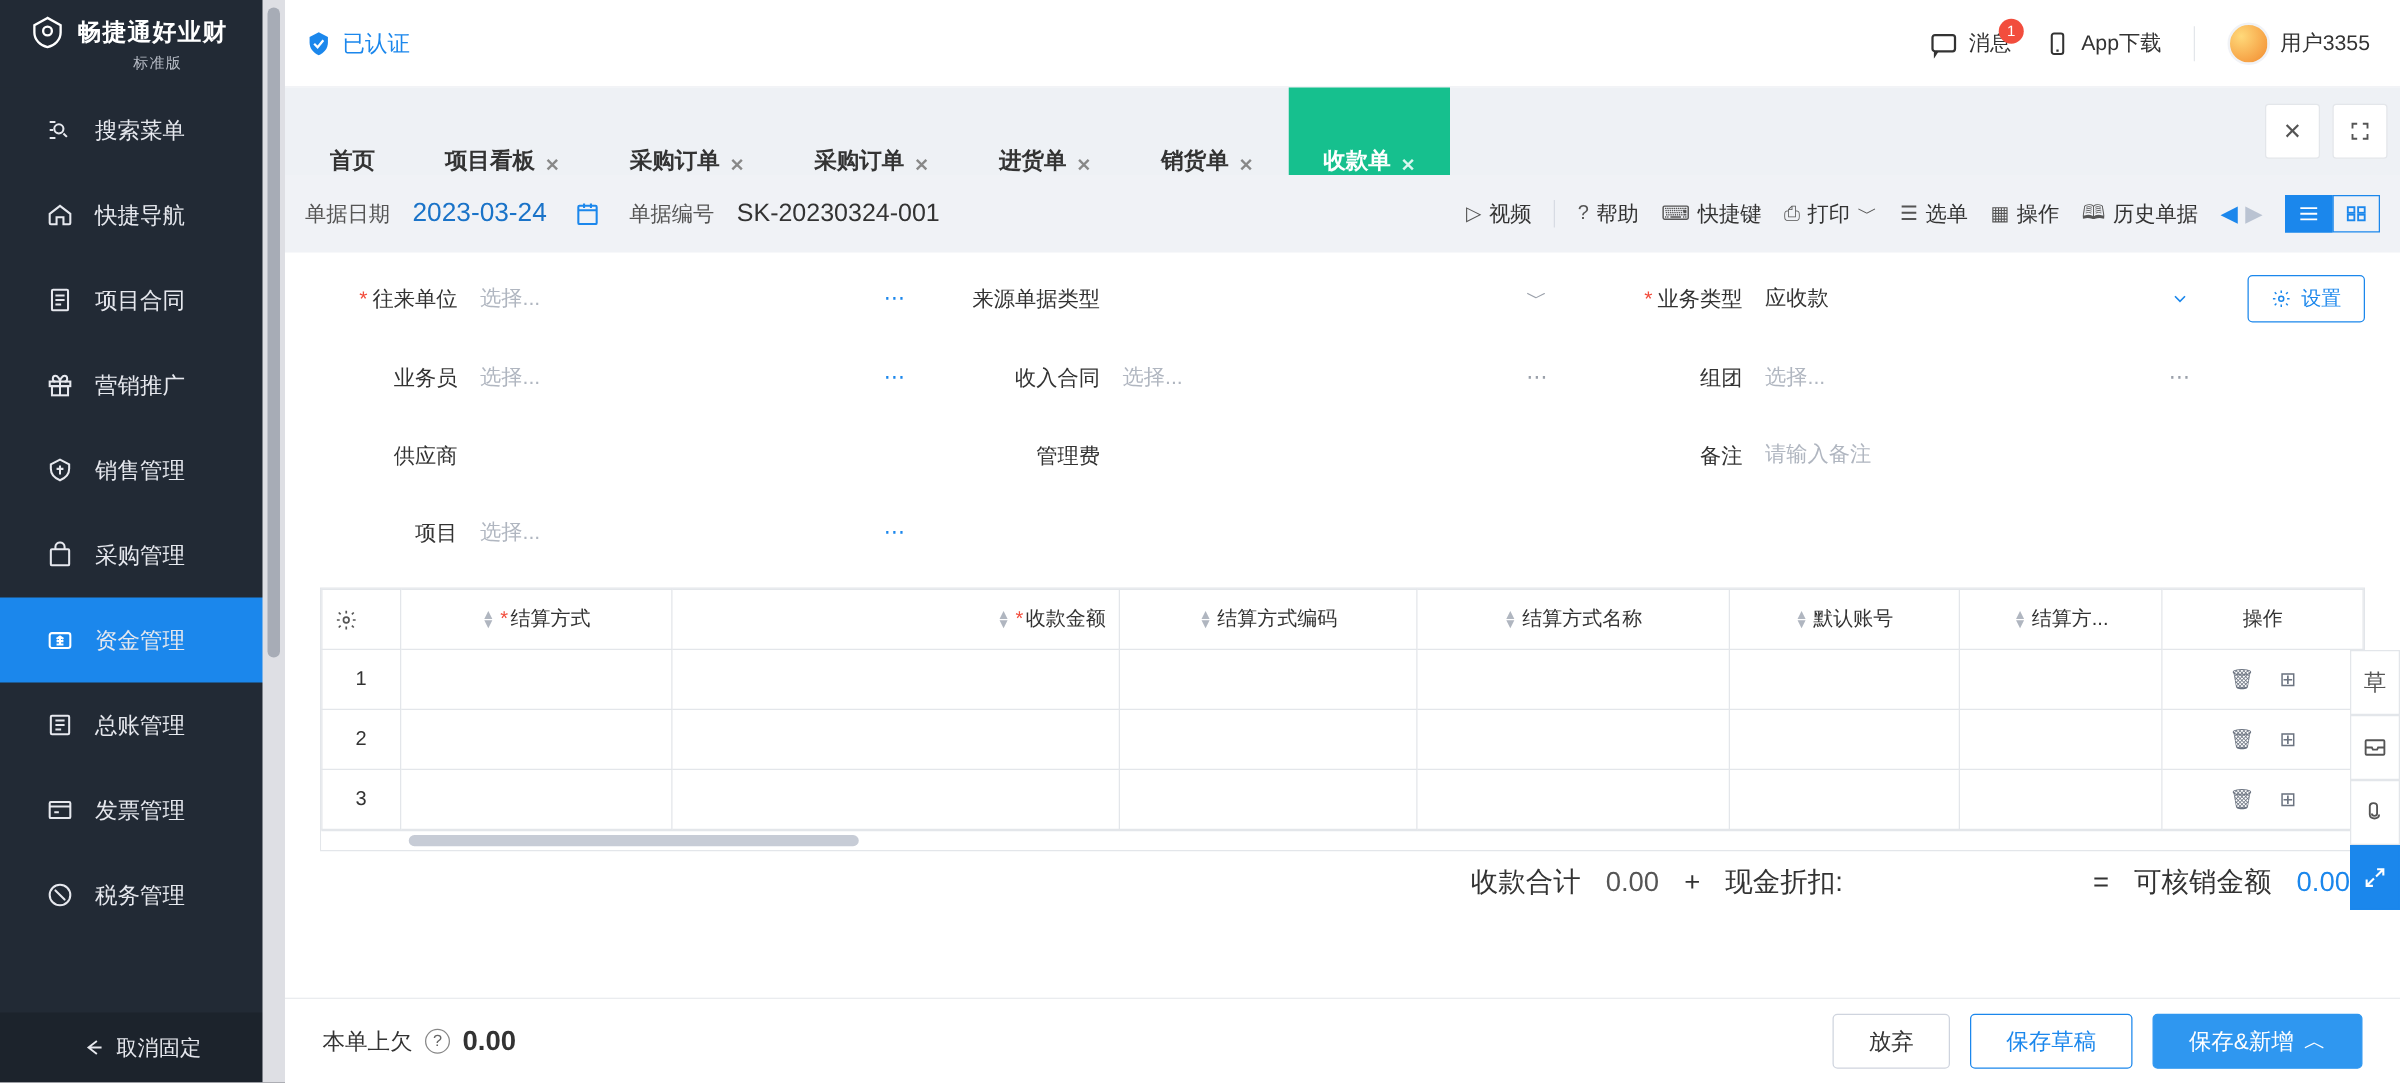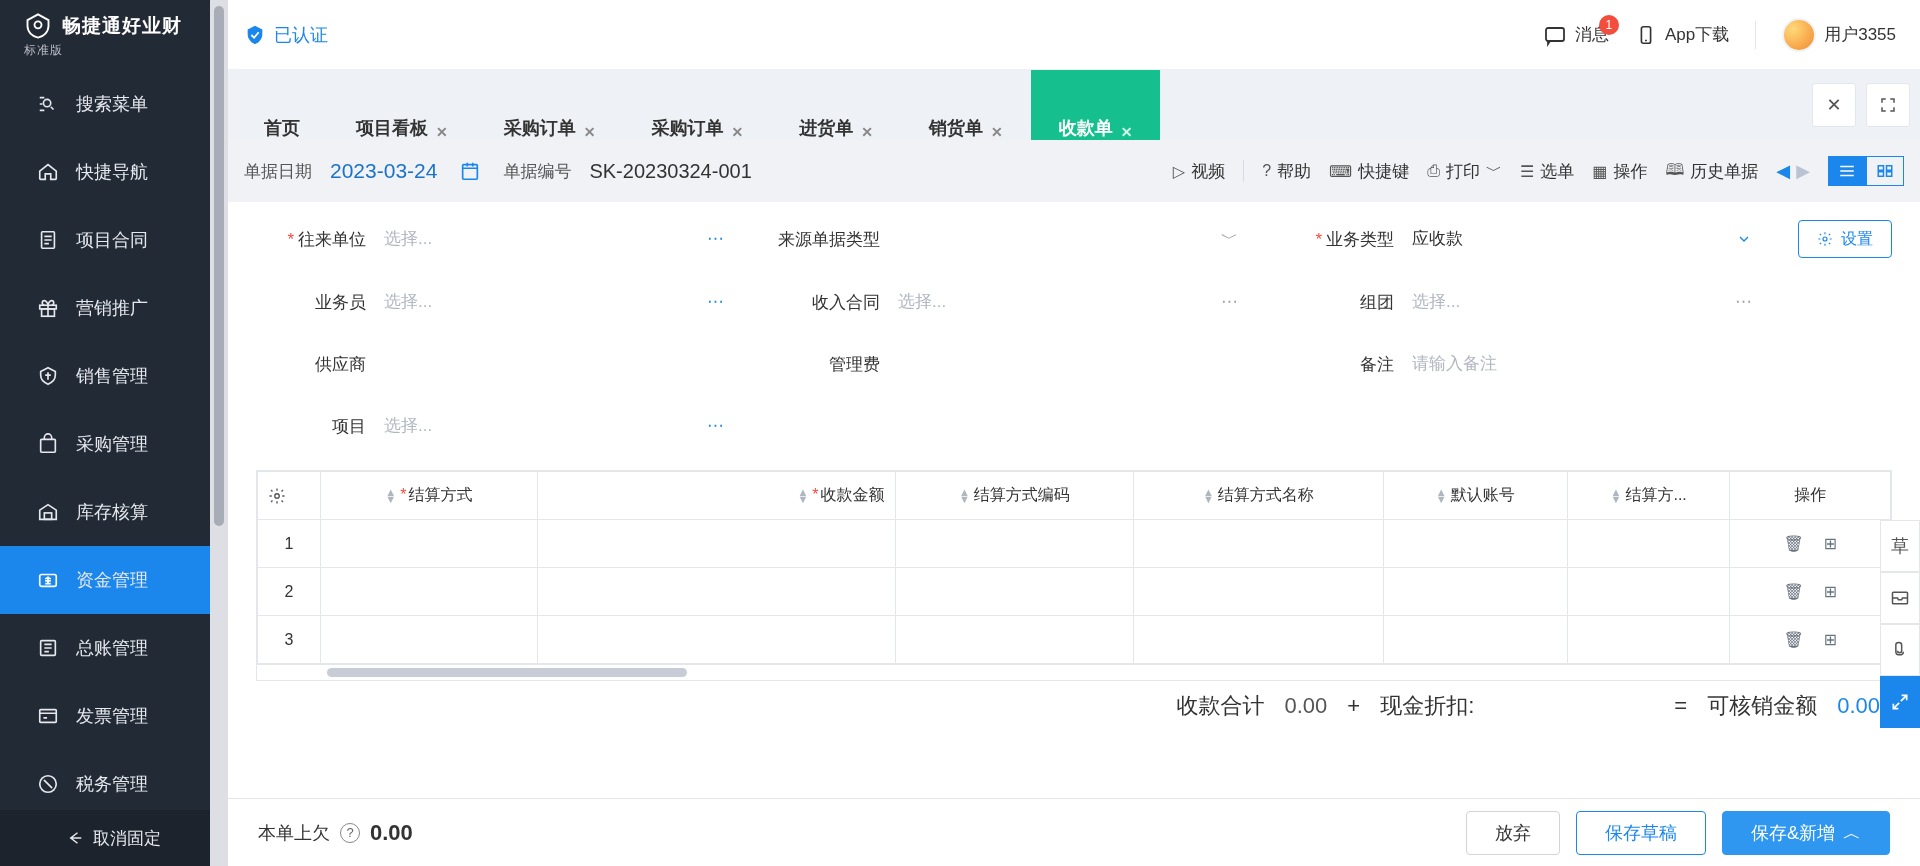--- a/index.html
+++ b/index.html
@@ -5,21 +5,21 @@
 * { margin: 0; padding: 0; box-sizing: border-box; }
 body { font-family: -apple-system, "Microsoft YaHei", sans-serif; font-size: 14px; color: #333; background: #fff; overflow: hidden; }
 .app { display: flex; height: 866px; width: 1920px; }
 
 
 .sidebar { width: 228px; background: #222a35; color: #fff; display: flex; flex-direction: column; position: relative; }
 .logo-area { height: 70px; display: flex; flex-direction: column; justify-content: center; padding-left: 24px; background: #222a35; }
 .logo-row { display: flex; align-items: center; gap: 10px; }
 .logo-icon { width: 28px; height: 28px; display: flex; align-items: center; justify-content: center; }
 .logo-text { font-size: 19px; font-weight: 600; color: #fff; letter-spacing: 1px; }
-.logo-sub { font-size: 12px; color: #b7bcc6; margin-top: 2px; letter-spacing: 1px; }
+.logo-sub { font-size: 12px; color: #b7bcc6; margin-top: 2px; letter-spacing: 1px; text-align: center; }
 .nav-scroll { flex: 1; overflow-y: auto; position: relative; }
 .nav-item { display: flex; align-items: center; gap: 16px; height: 68px; padding-left: 36px; color: #e6e8ee; cursor: pointer; font-size: 18px; }
 .nav-item.active { background: #1b87ec; }
 .nav-item .ni-icon { width: 24px; height: 24px; display: flex; align-items: center; justify-content: center; font-size: 20px; }
 .sidebar-footer { height: 56px; display: flex; align-items: center; justify-content: center; gap: 8px; background: #1c232c; color: #e6e8ee; cursor: pointer; font-size: 17px; }
 .sidebar-scrollbar { position: absolute; right: 0; top: 0; width: 18px; height: 100%; background: #dedfe4; }
 .sidebar-thumb { position: absolute; right: 4px; width: 10px; background: #a7acb6; border-radius: 5px; top: 6px; height: 520px; }
 
 
 .main { flex: 1; display: flex; flex-direction: column; background: #fff; min-width: 0; }
@@ -184,29 +184,20 @@
         <span>销售管理</span>
       </div>
       <div class="nav-item">
         <span class="ni-icon">
             <svg width="22" height="22" viewBox="0 0 24 24" stroke="#e6e8ee" fill="none" stroke-width="1.8">
               <rect x="4" y="7" width="16" height="14" rx="1"></rect>
               <path d="M8 7V5a4 4 0 0 1 8 0v2"></path>
             </svg>
           </span>
         <span>采购管理</span>
-      </div>
-      <div class="nav-item">
-        <span class="ni-icon">
-            <svg width="22" height="22" viewBox="0 0 24 24" stroke="#e6e8ee" fill="none" stroke-width="1.8">
-              <path d="M3 10 12 4l9 6v10H3V10Z"></path>
-              <rect x="8" y="13" width="8" height="7"></rect>
-            </svg>
-          </span>
-        <span>库存核算</span>
       </div>
       <div class="nav-item active">
         <span class="ni-icon">
             <svg width="22" height="22" viewBox="0 0 24 24" stroke="#fff" fill="none" stroke-width="1.8">
               <rect x="3" y="6" width="18" height="13" rx="2"></rect>
               <path d="M12 9v7M9 11l3-2 3 2M9 13h6M9 16h6"></path>
             </svg>
           </span>
         <span>资金管理</span>
       </div>

